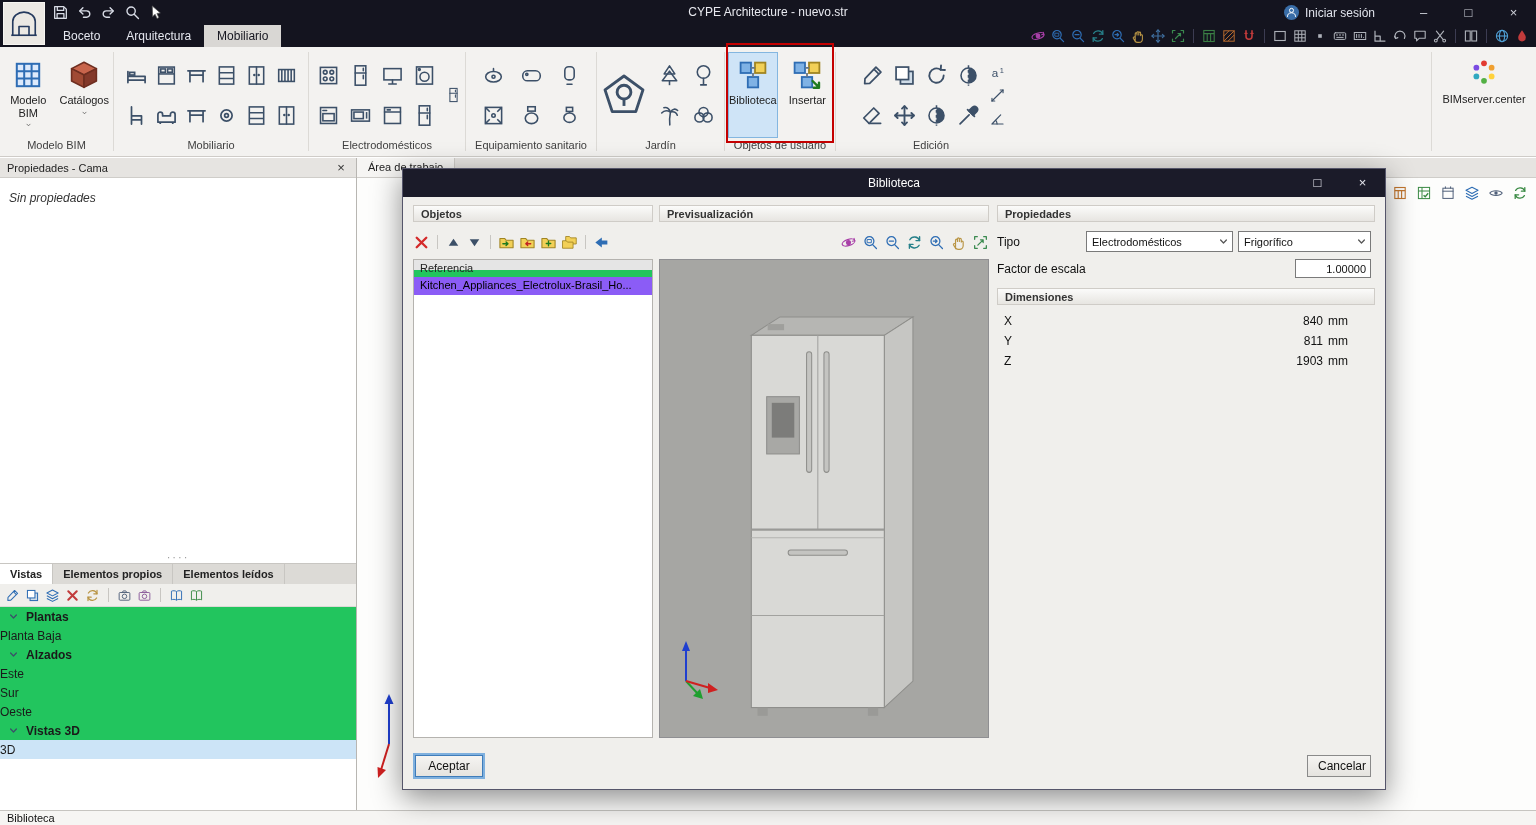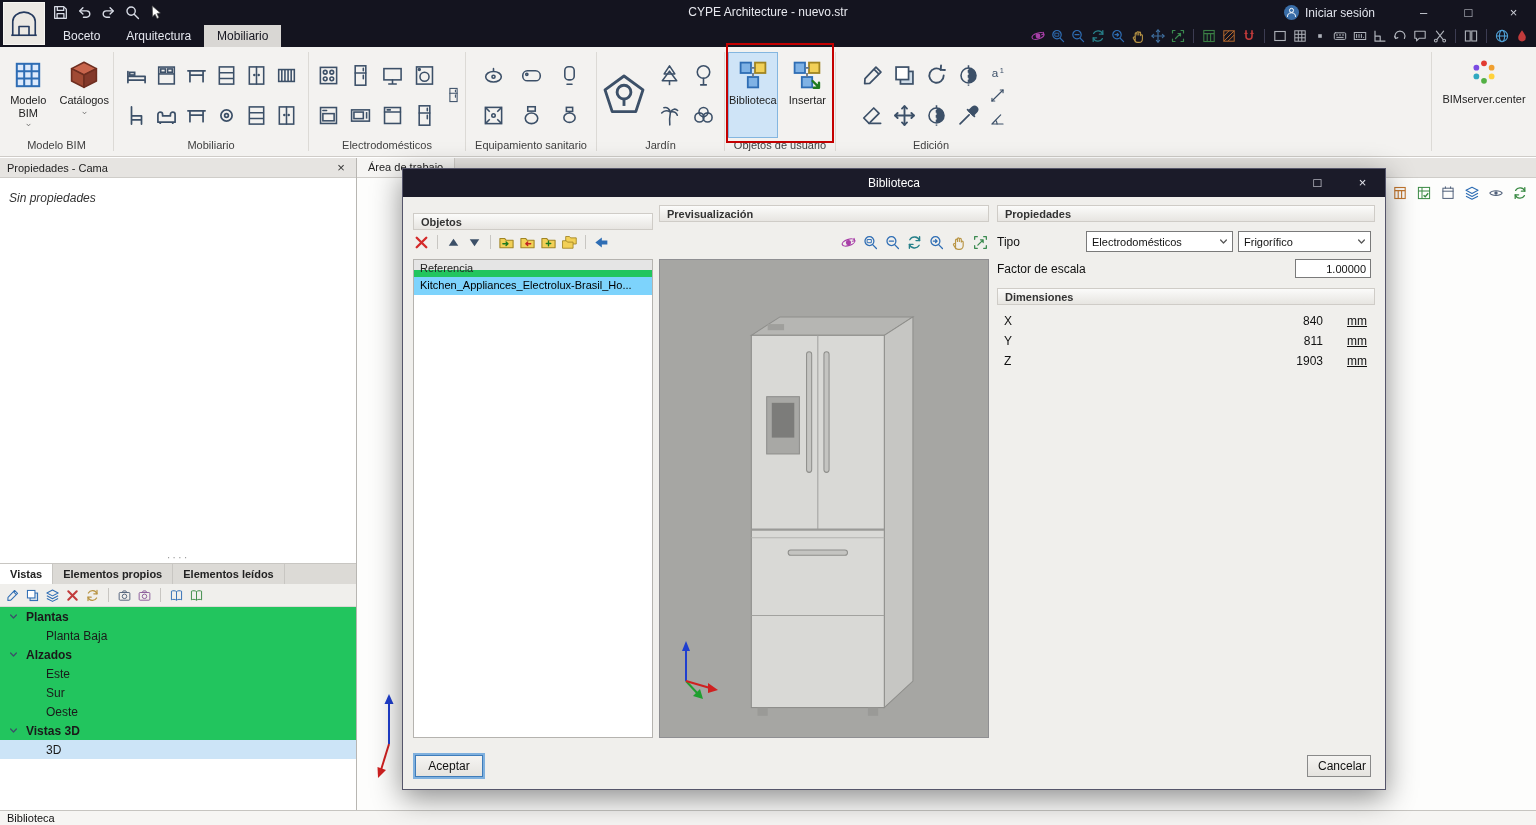--- a/index.html
+++ b/index.html
@@ -78,21 +78,21 @@
   .splitter-h::after { content:"····"; }
   .ptabs { display:flex; background:#dcdad6; border-top:1px solid #c8c6c2; font-size:11px; height:21px; }
   .ptab { padding:4px 10px 0; color:#222; border-right:1px solid #c8c6c2;font-weight:bold; }
   .ptab.active { background:#fff; }
   .ptoolbar { height:23px; display:flex; align-items:center; gap:5px; padding:0 5px; background:#f0efec;
               border-bottom:1px solid #dcdad6; }
   .ptoolbar .ic { width:15px; height:15px; }
   .tree { background:#22c55e; }
   .trow { height:19px; display:flex; align-items:center; font-size:12px; color:#1a1a1a; }
   .trow.group { padding-left:8px; gap:7px; font-weight:bold; }
-  .trow.item { padding-left:46px; }
+  .trow.item { }
   .trow.selected { background:#cce4f7; }
   .chev { width:11px; height:11px; color:#3c5068; display:inline-flex; }
   .chev svg { width:100%; height:100%; }
   .lfill { flex:1; background:#fff; }
 
   .workarea { position:relative; flex:1; background:#fdfdfc; }
   .wa-tabstrip { height:20px; background:#e6e4e1; border-bottom:1px solid #cfcdc9; display:flex; }
   .wa-tab { padding:0 11px; font-size:11px; line-height:19px; color:#222; background:#f6f5f3;
             border-right:1px solid #cfcdc9; white-space:nowrap; }
   .wa-tools { position:absolute; top:27px; right:8px; display:flex; gap:8px; }
@@ -105,31 +105,31 @@
   
   .dialog { position:absolute; left:402px; top:168px; width:984px; height:622px; background:#f0efec;
             border:1px solid #55556a; box-shadow:0 8px 28px rgba(0,0,0,.45); z-index:50; }
   .dlg-title { position:relative; height:28px; background:#1b1b29; color:#fff; font-size:12px; }
   .dlg-caption { position:absolute; left:120px; right:120px; text-align:center; line-height:28px; }
   .dlg-ctrl { position:absolute; right:0; top:0; display:flex; }
   .dbtn { width:45px; line-height:28px; text-align:center; font-size:13px; color:#e6e7ee; }
   .dlg-body { position:absolute; left:0; right:0; top:28px; bottom:0; }
   .sec-h { height:17px; background:linear-gradient(#fbfbfa,#e7e5e1); border:1px solid #cfccc7;
            font-size:11px; font-weight:bold; color:#333; padding:2px 7px 0; }
-  .objh  { position:absolute; left:10px;  top:16px; width:240px; }
+  .objh  { position:absolute; left:10px;  top:8px; width:240px; }
   .prevh { position:absolute; left:256px; top:8px; width:330px; }
   .proph { position:absolute; left:594px; top:8px; width:378px; }
   .obj-toolbar { position:absolute; left:10px; top:34px; height:22px; display:flex; align-items:center; gap:4px; }
   .prev-toolbar { position:absolute; left:256px; top:34px; width:330px; height:22px; display:flex;
                   align-items:center; justify-content:flex-end; gap:5px; }
   .obj-list { position:absolute; left:10px; top:62px; width:240px; height:479px; background:#fff;
               border:1px solid #b5b3af; font-size:11px; overflow:hidden; }
   .list-h { height:17px; background:#e5e5e5; border-bottom:7px solid #22c55e; padding:2px 6px; color:#222; }
   .list-item { height:18px; padding:2px 6px; white-space:nowrap; overflow:hidden; }
-  .list-item.selected { background:#7dd3fc; }
+  .list-item.selected { background:#8b5cf6; }
   .prev-box { position:absolute; left:256px; top:62px; width:330px; height:479px; background:#a6a6a3;
               border:1px solid #8f8f92; overflow:hidden; }
   .fridge { position:absolute; left:48px; top:16px; width:236px; height:450px; }
   .triad { position:absolute; left:14px; bottom:24px; width:48px; height:74px; }
   .props { position:absolute; left:594px; top:34px; width:378px; font-size:12px; color:#111; }
   .prow { display:flex; align-items:center; margin-bottom:7px; padding-right:4px; }
   .plabel { width:89px; flex:none; }
   .plabel2 { flex:1; }
   .select { height:21px; background:#fff; border:1px solid #7a7a7a; display:flex; align-items:center;
             padding:0 3px 0 5px; font-size:11px; color:#111; }
@@ -138,21 +138,21 @@
   .sarr svg { width:100%; height:100%; }
   .s1 { width:147px; margin-right:5px; }
   .s2 { width:133px; }
   .pinput { margin-left:auto; width:76px; height:19px; border:1px solid #7a7a7a; font-family:inherit;
             font-size:11px; text-align:right; padding:0 4px; color:#111; background:#fff; }
   .checkbox { width:12px; height:12px; border:1px solid #666; background:#fff; margin-right:6px; flex:none; }
   .dimh { margin:10px 0 6px; }
   .dimrow { display:flex; padding:3px 4px 3px 7px; }
   .dax { flex:1; }
   .dval { min-width:52px; text-align:right; }
-  .dunit { width:48px; text-align:left; padding-left:24px;text-decoration:underline; }
+  .dunit { width:48px; text-align:left; padding-left:5px; }
   .btn { position:absolute; top:558px; height:22px; font-family:inherit; font-size:12px; color:#111;
          background:linear-gradient(#f5f4f2,#e5e3df); border:1px solid #8a8a8a; padding:0 10px; }
   .accept { left:12px; width:68px; border:1px solid #3f7cba; box-shadow:0 0 0 2px #7fb0de; }
   .cancel { right:14px; width:64px; }
 </style>
 </head>
 <body>
 
 <div id="app">
 

